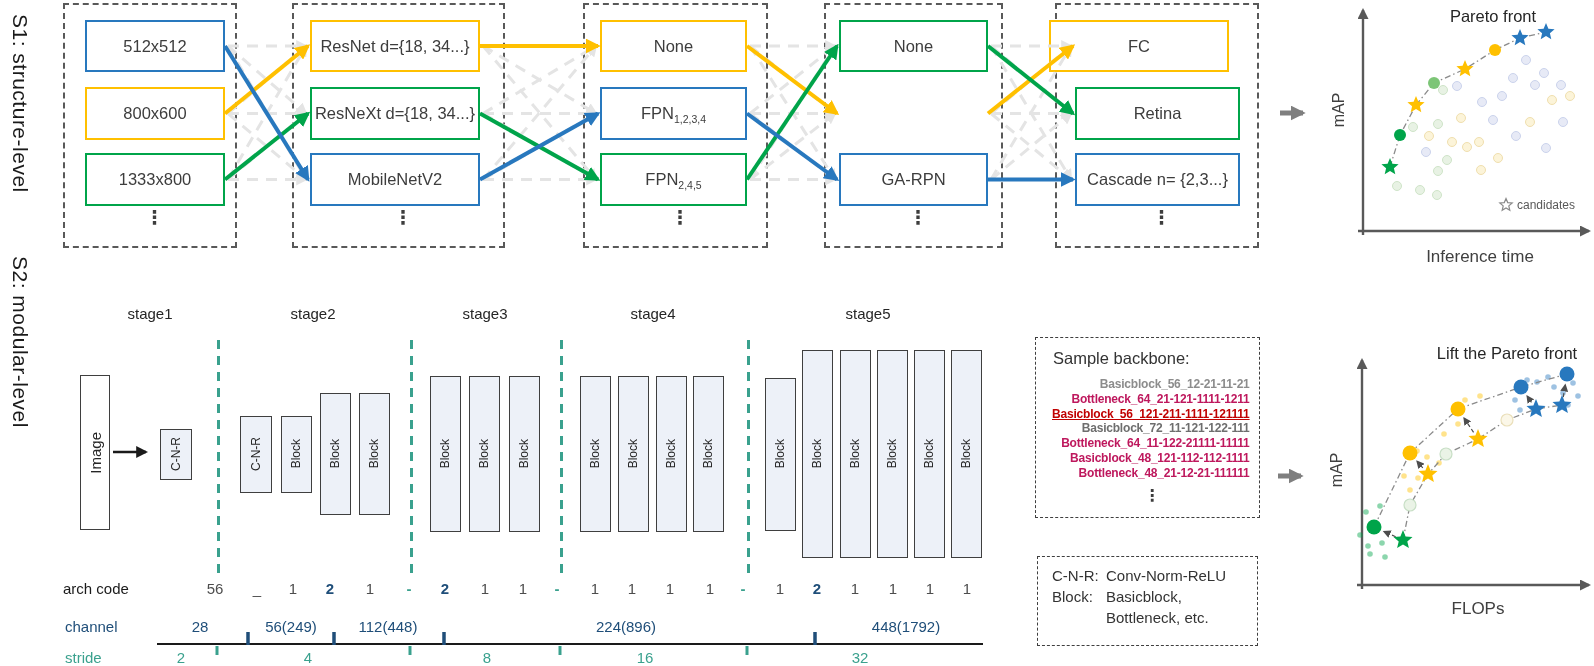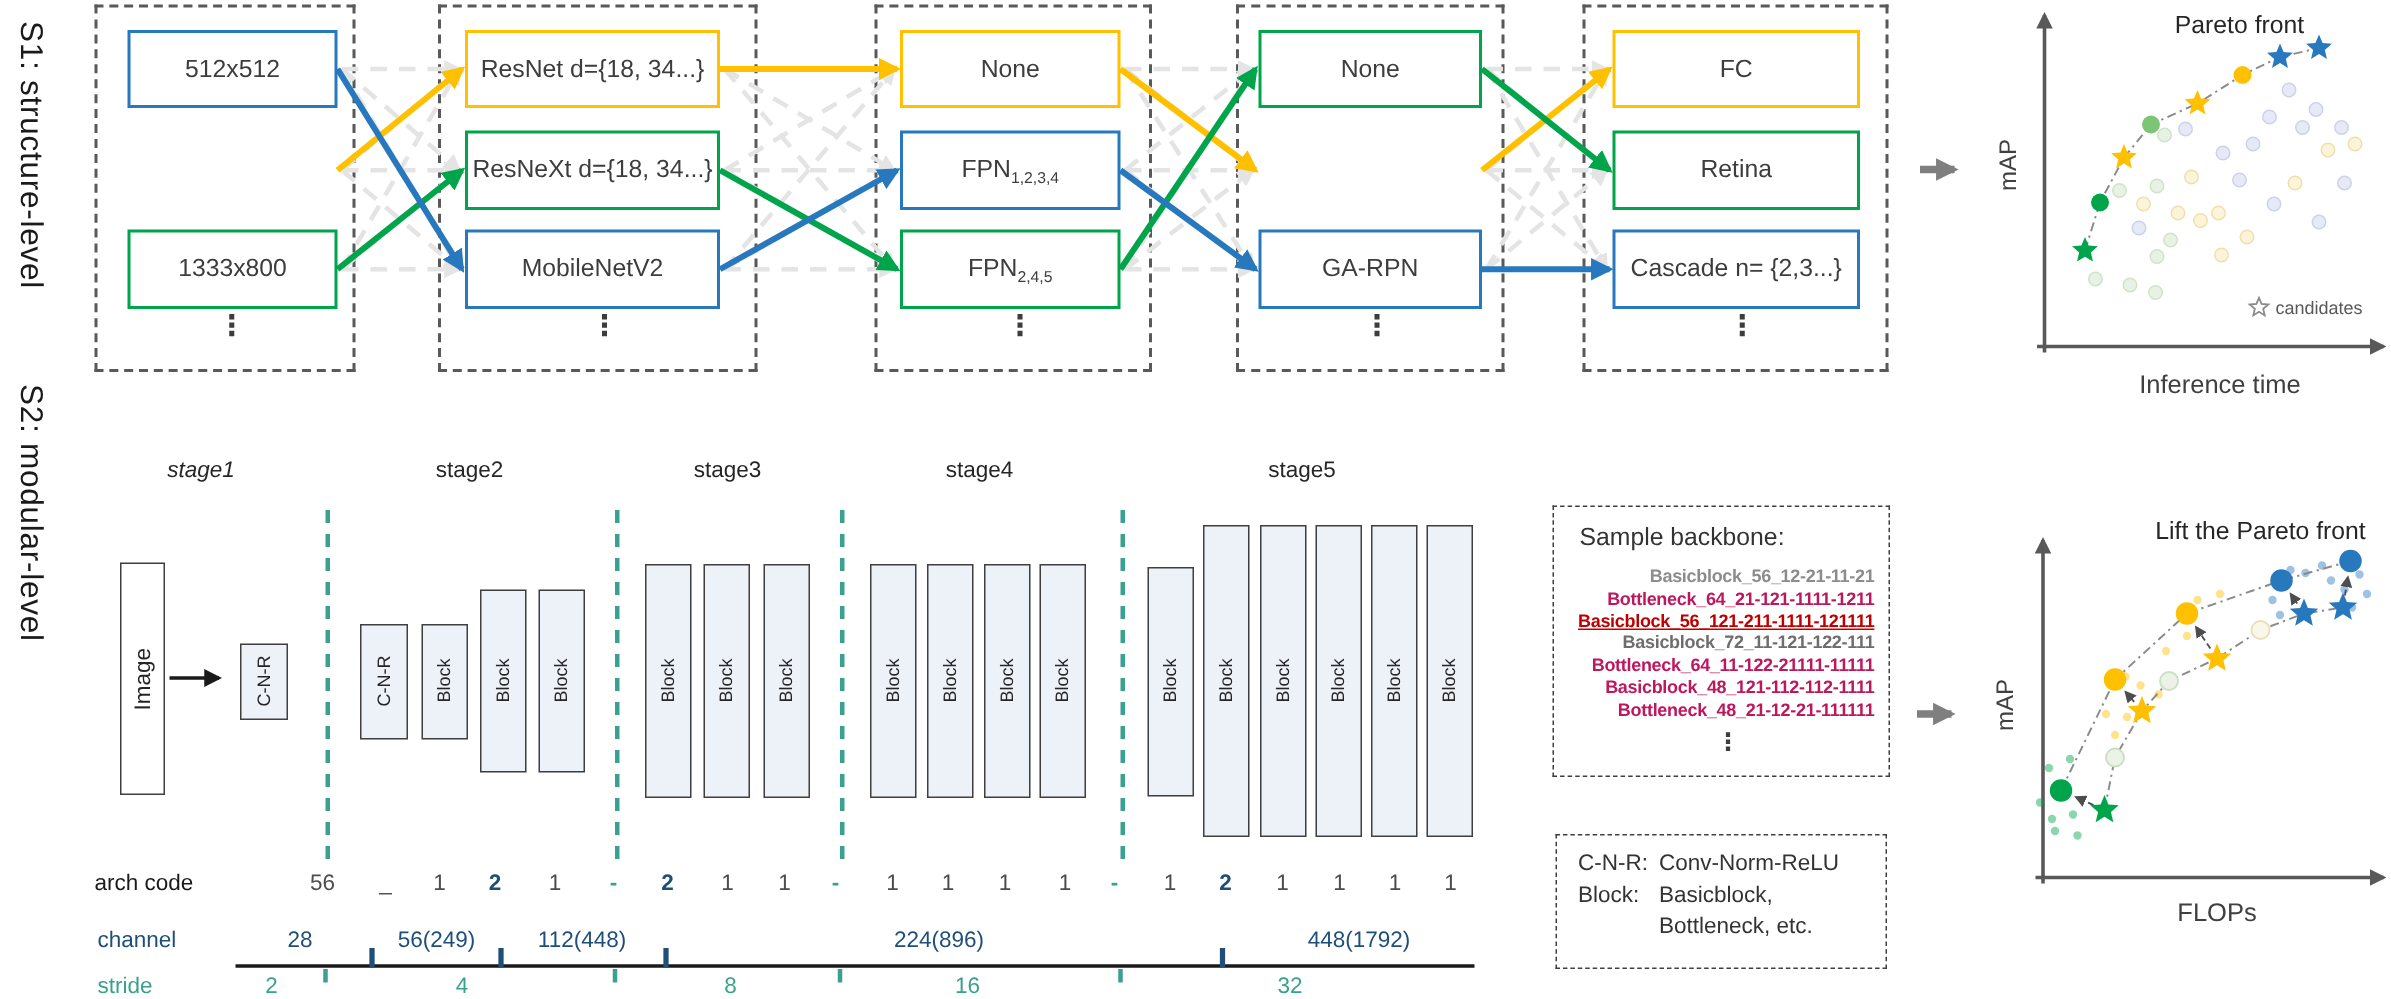--- a/index.html
+++ b/index.html
@@ -105,20 +105,23 @@
           <line x1="225" y1="46" x2="308" y2="179.5" stroke="#2878BE" stroke-width="4" marker-end="url(#mB)"></line>
           <line x1="480" y1="179.5" x2="598" y2="113.5" stroke="#2878BE" stroke-width="4" marker-end="url(#mB)"></line>
           <line x1="747" y1="113.5" x2="837" y2="179.5" stroke="#2878BE" stroke-width="4" marker-end="url(#mB)"></line>
           <line x1="988" y1="179.5" x2="1073" y2="179.5" stroke="#2878BE" stroke-width="4" marker-end="url(#mB)"></line>
         </g>
       </svg>
       <div class="abs cont" style="left: 63px; top: 3px; width: 174px; height: 245px; z-index: 1;"></div>
       <div class="abs obox" style="left: 85px; top: 20px; width: 140px; height: 52px; border: 2.5px solid rgb(40, 120, 190); z-index: 2;">
         <span>512x512</span>
       </div>
+      <div class="abs obox" style="left: 85px; top: 87px; width: 140px; height: 53px; border: 2.5px solid rgb(255, 192, 0); z-index: 2;">
+        <span>800x600</span>
+      </div>
       <div class="abs obox" style="left: 85px; top: 153px; width: 140px; height: 53px; border: 2.5px solid rgb(0, 164, 74); z-index: 2;">
         <span>1333x800</span>
       </div>
       <div class="abs dots" style="left: 145px; top: 208px; width: 0px; z-index: 2;">⋮</div>
       <div class="abs cont" style="left: 292px; top: 3px; width: 213px; height: 245px; z-index: 1;"></div>
       <div class="abs obox" style="left: 310px; top: 20px; width: 170px; height: 52px; border: 2.5px solid rgb(255, 192, 0); z-index: 2;">
         <span>ResNet d={18, 34...}</span>
       </div>
       <div class="abs obox" style="left: 310px; top: 87px; width: 170px; height: 53px; border: 2.5px solid rgb(0, 164, 74); z-index: 2;">
         <span>ResNeXt d={18, 34...}</span>
@@ -140,21 +143,21 @@
       <div class="abs dots" style="left: 670.5px; top: 208px; width: 0px; z-index: 2;">⋮</div>
       <div class="abs cont" style="left: 824px; top: 3px; width: 179px; height: 245px; z-index: 1;"></div>
       <div class="abs obox" style="left: 839px; top: 20px; width: 149px; height: 52px; border: 2.5px solid rgb(0, 164, 74); z-index: 2;">
         <span>None</span>
       </div>
       <div class="abs obox" style="left: 839px; top: 153px; width: 149px; height: 53px; border: 2.5px solid rgb(40, 120, 190); z-index: 2;">
         <span>GA-RPN</span>
       </div>
       <div class="abs dots" style="left: 908.5px; top: 208px; width: 0px; z-index: 2;">⋮</div>
       <div class="abs cont" style="left: 1055px; top: 3px; width: 204px; height: 245px; z-index: 1;"></div>
-      <div class="abs obox" style="left: 1075px; top: 20px; width: 165px; height: 52px; border: 2.5px solid rgb(255, 192, 0); z-index: 2;">
+      <div class="abs obox" style="left: 1049px; top: 20px; width: 180px; height: 52px; border: 2.5px solid rgb(255, 192, 0); z-index: 2;">
         <span>FC</span>
       </div>
       <div class="abs obox" style="left: 1075px; top: 87px; width: 165px; height: 53px; border: 2.5px solid rgb(0, 164, 74); z-index: 2;">
         <span>Retina</span>
       </div>
       <div class="abs obox" style="left: 1075px; top: 153px; width: 165px; height: 53px; border: 2.5px solid rgb(40, 120, 190); z-index: 2;">
         <span>Cascade n= {2,3...}</span>
       </div>
       <div class="abs dots" style="left: 1152px; top: 208px; width: 0px; z-index: 2;">⋮</div>
     </div>
@@ -185,21 +188,21 @@
     </div>
     <div class="lg-row" style="margin-top:4px;">
       <span class="lg-key">Block:</span>
       <span>Basicblock,</span>
     </div>
     <div class="lg-row" style="margin-top:4px;">
       <span class="lg-key"></span>
       <span>Bottleneck, etc.</span>
     </div>
   </div>
-<div class="abs stageLab" style="left: 134px; top: 305px; font-style: italic;">stage1</div>
+<div class="abs stageLab" style="left: 150px; top: 305px;">stage1</div>
     <div class="abs stageLab" style="left: 313px; top: 305px;">stage2</div>
     <div class="abs stageLab" style="left: 485px; top: 305px;">stage3</div>
     <div class="abs stageLab" style="left: 653px; top: 305px;">stage4</div>
     <div class="abs stageLab" style="left: 868px; top: 305px;">stage5</div>
     <div class="abs sep" style="left: 217px; top: 340px; height: 238px;"></div>
     <div class="abs sep" style="left: 410px; top: 340px; height: 238px;"></div>
     <div class="abs sep" style="left: 560px; top: 340px; height: 238px;"></div>
     <div class="abs sep" style="left: 747px; top: 340px; height: 238px;"></div>
     <div class="abs blk" style="left: 80px; top: 375px; width: 30px; height: 155px; background: rgb(255, 255, 255);">
       <span class="vt" style="font-size: 15px;">Image</span>

